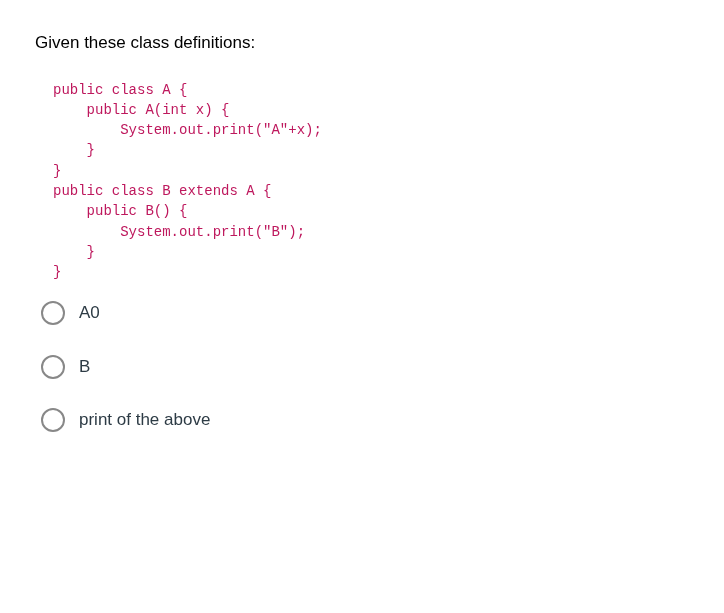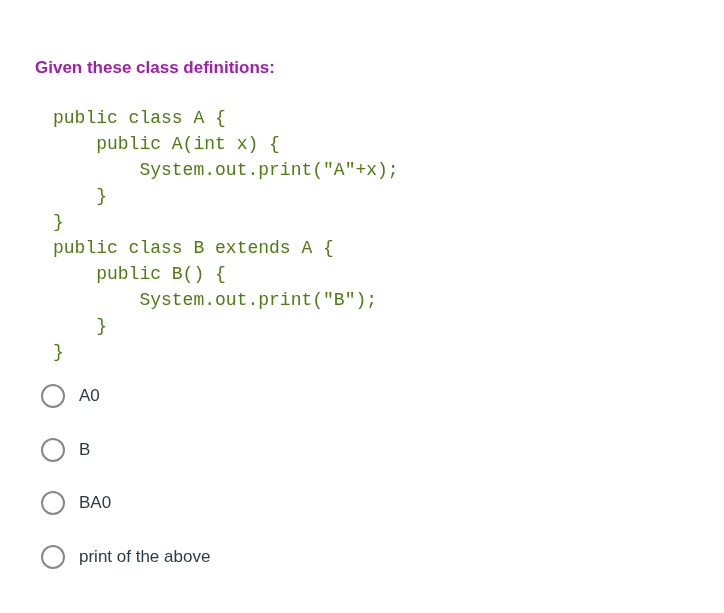--- a/index.html
+++ b/index.html
@@ -10,30 +10,29 @@
     body {
       font-family: -apple-system, BlinkMacSystemFont, "Segoe UI", Helvetica, Arial, sans-serif;
       color: #2d3b45;
       padding: 30px 35px;
       background: #fff;
       width: 724px;
       font-size: 17px;
       line-height: 1.5;
     }
     .question-text {
-      color: #a21caf;
+      color: #000000;
       margin-bottom: 16px;
-      font-weight: 700;
-      margin-top: 25px;
+      font-weight: 400;
     }
     .code-block {
       font-family: "Courier New", Courier, monospace;
-      font-size: 18px;
+      font-size: 14px;
       white-space: pre;
-      color: #4d7c0f;
+      color: #be185d;
       line-height: 1.45;
       margin: 24px 0 14px 18px;
     }
     .options {
       margin-top: 18px;
     }
     .option-row {
       display: flex;
       align-items: center;
       margin-bottom: 28px;
@@ -73,20 +72,16 @@
     <div class="option-row">
       <span class="radio-outer"></span>
       <span class="option-label">A0</span>
     </div>
     <div class="option-row">
       <span class="radio-outer"></span>
       <span class="option-label">B</span>
     </div>
     <div class="option-row">
       <span class="radio-outer"></span>
-      <span class="option-label">BA0</span>
-    </div>
-    <div class="option-row">
-      <span class="radio-outer"></span>
       <span class="option-label">print of the above</span>
     </div>
   </div>
 </div>
 
 </body></html>

